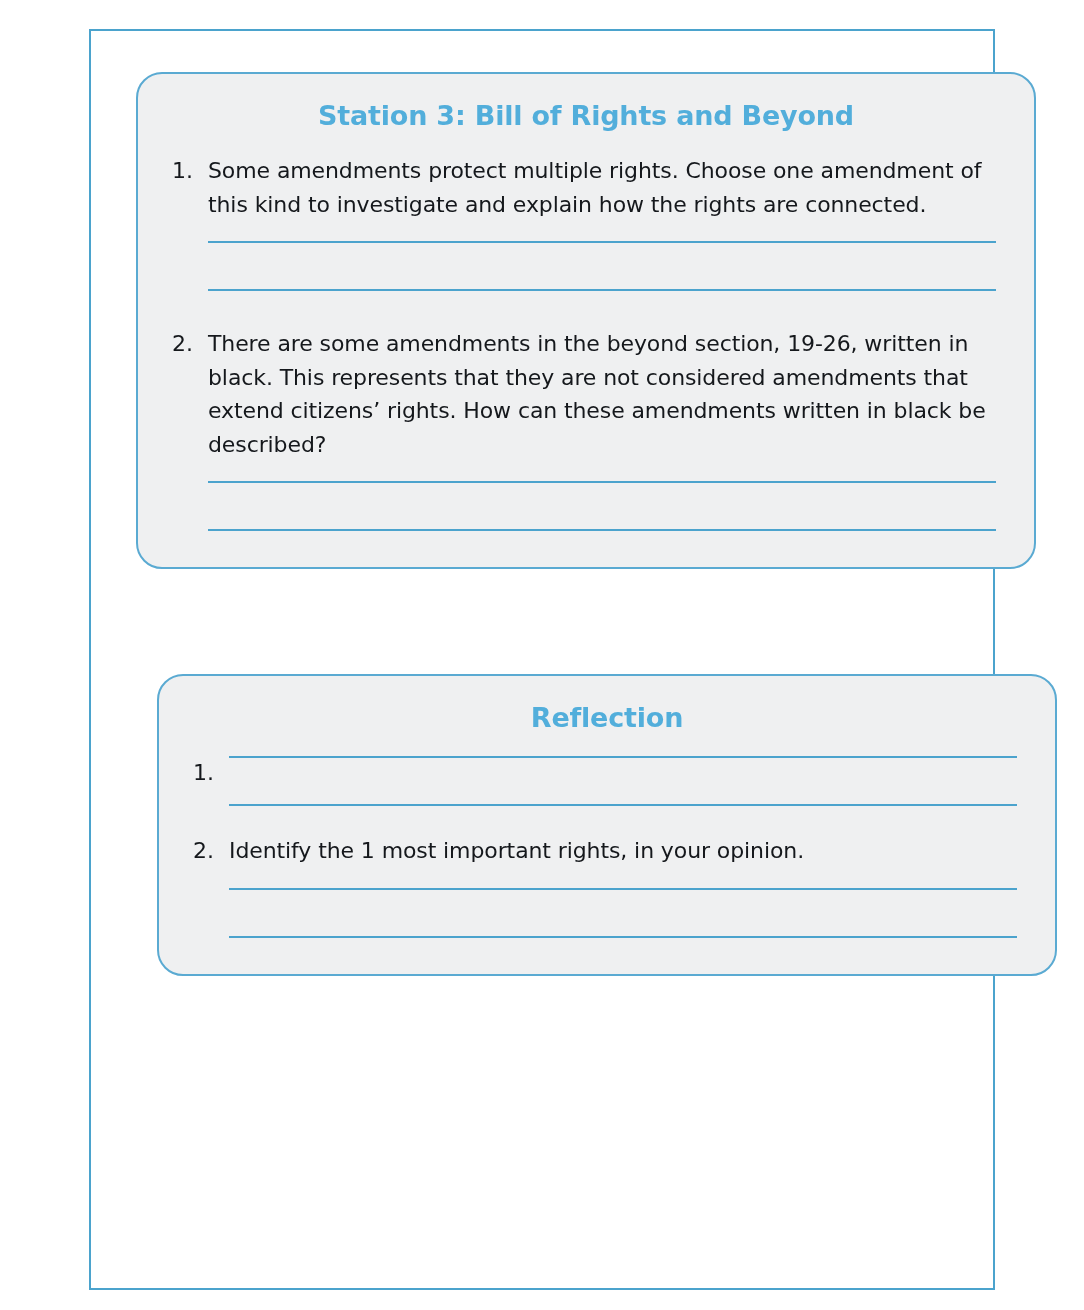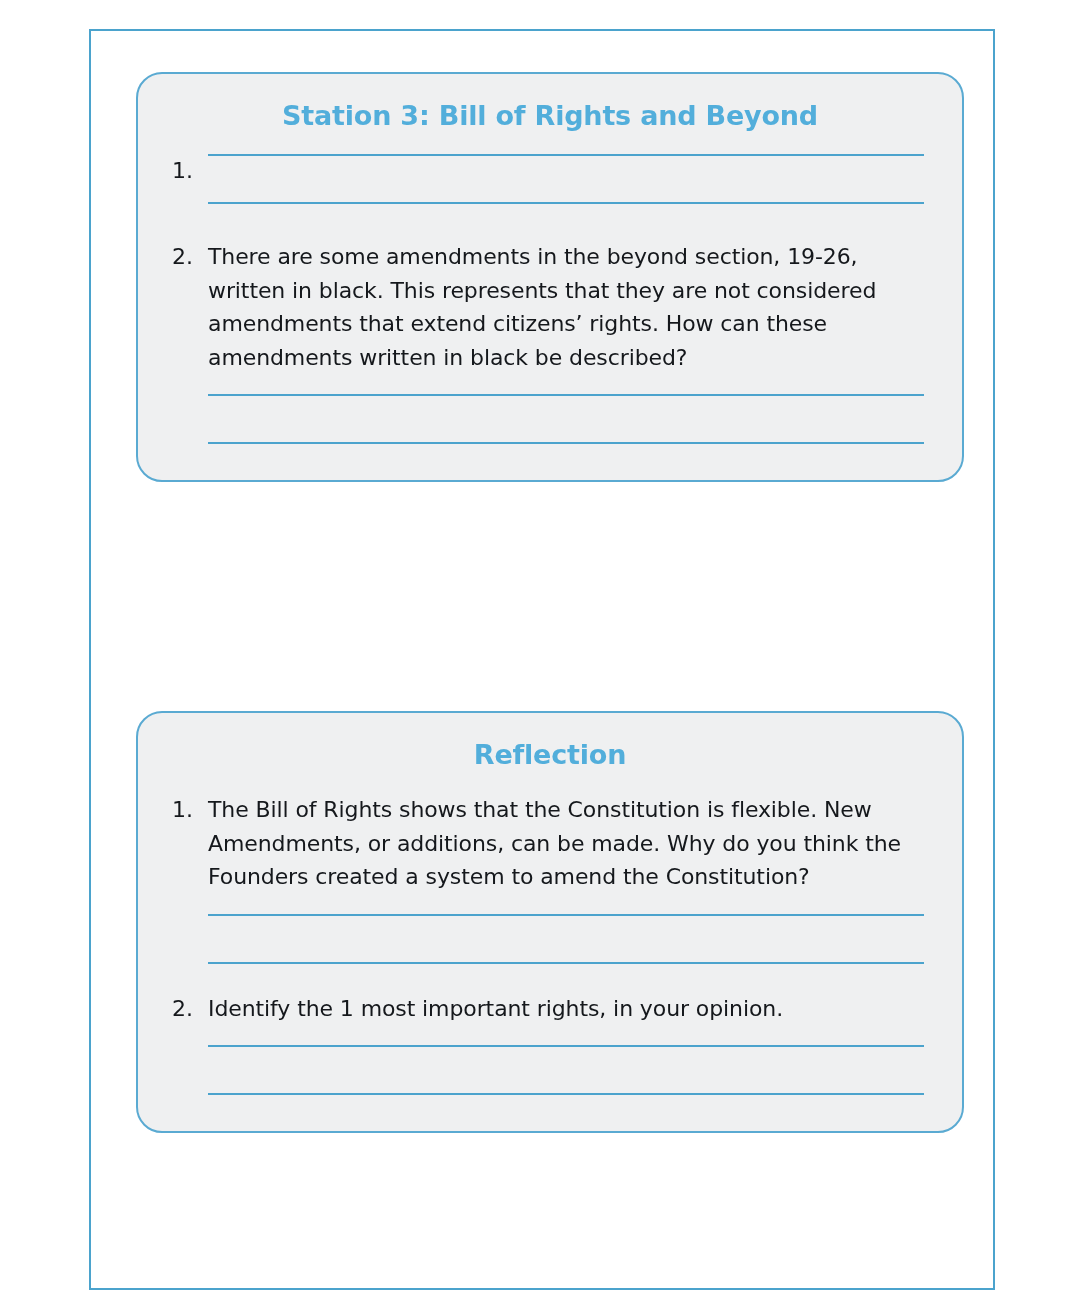--- a/index.html
+++ b/index.html
@@ -19,29 +19,29 @@
     top: 29px;
     width: 906px;
     height: 1261px;
     border: 2px solid #4ba3cd;
     box-sizing: border-box;
     background: #ffffff;
   }
   .card {
     position: absolute;
     left: 45px;
-    width: 828px;
+    width: 900px;
     box-sizing: border-box;
     background: #eff0f1;
     border: 2px solid #5aaad2;
     border-radius: 26px;
     padding: 26px 34px 30px 34px;
   }
   .card-station { top: 41px; }
-  .card-reflection { top: 680px; }
+  .card-reflection { top: 643px; margin-left: 21px; }
   .card-title {
     text-align: center;
     color: #52aedb;
     font-weight: bold;
     font-size: 27px;
     letter-spacing: -0.2px;
     margin: 0 0 22px 0;
     line-height: 1.2;
   }
   .qlist {
@@ -88,20 +88,21 @@
 <body>
 
 <div class="page-frame">
 
   <div class="card card-station">
     <div class="card-title">Station 3: Bill of Rights and Beyond</div>
 
     <ul class="qlist">
       <li class="qitem">
         <span class="qnum">1.</span>
+        <span class="qtext">Some amendments protect multiple rights. Choose one amendment of this kind to investigate and explain how the rights are connected.</span>
         <div class="answer-lines">
           <div class="answer-line first"></div>
           <div class="answer-line second"></div>
         </div>
       </li>
 
       <div class="block-gap-a"></div>
 
       <li class="qitem">
         <span class="qnum">2.</span>
@@ -113,21 +114,20 @@
       </li>
     </ul>
   </div>
 
   <div class="card card-reflection">
     <div class="card-title">Reflection</div>
 
     <ul class="qlist">
       <li class="qitem">
         <span class="qnum">1.</span>
-        <span class="qtext">The Bill of Rights shows that the Constitution is flexible. New Amendments, or additions, can be made. Why do you think the Founders created a system to amend the Constitution?</span>
         <div class="answer-lines">
           <div class="answer-line first"></div>
           <div class="answer-line second"></div>
         </div>
       </li>
 
       <div class="block-gap-b"></div>
 
       <li class="qitem">
         <span class="qnum">2.</span>

